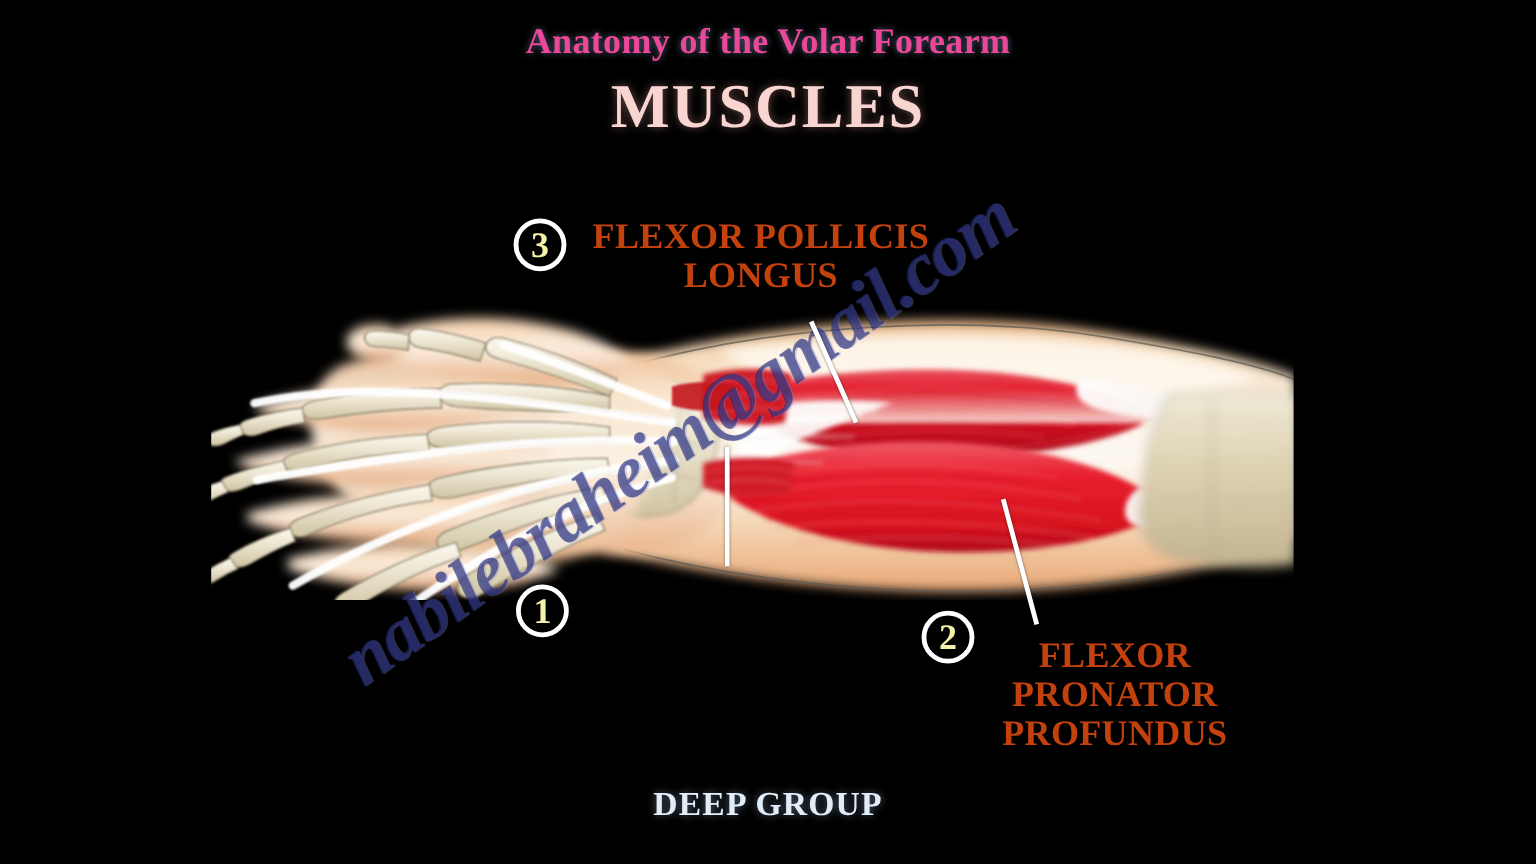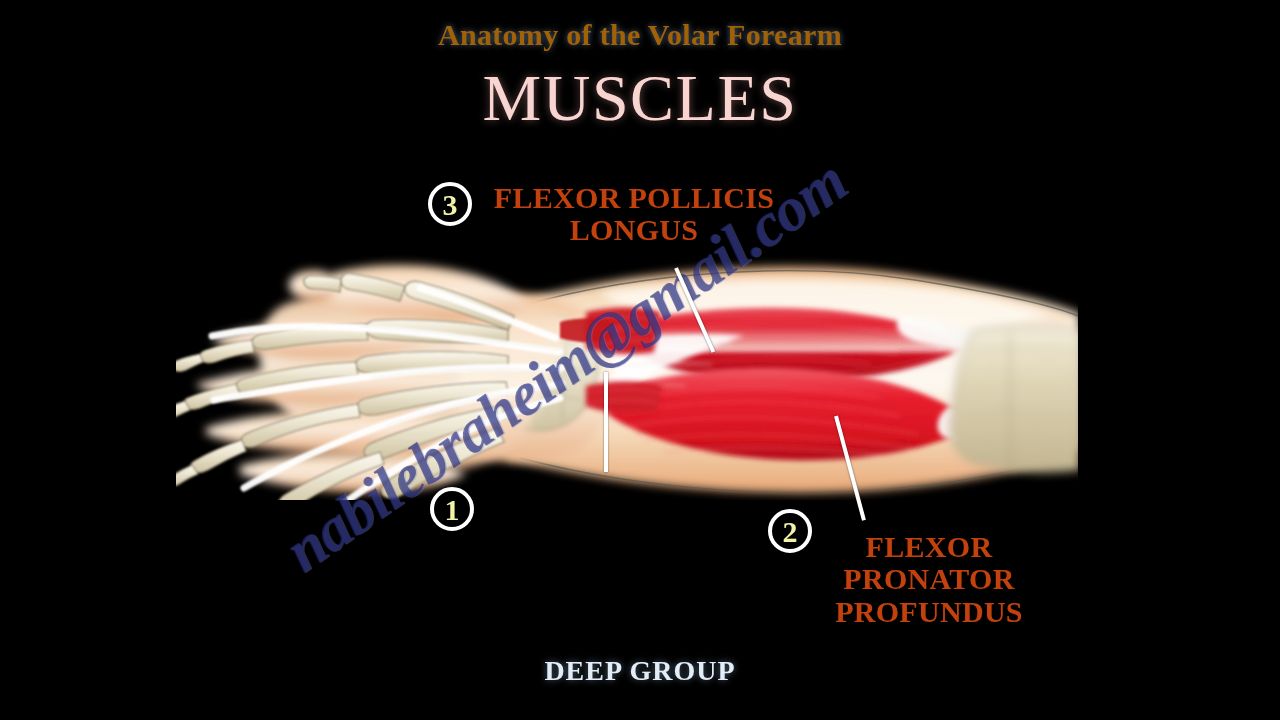--- a/index.html
+++ b/index.html
@@ -18,31 +18,31 @@
 
   
   #title-main {
     position: absolute;
     left: 0; top: 18px;
     width: 1280px;
     text-align: center;
     font-size: 30px;
     font-weight: bold;
     letter-spacing: 0.3px;
-    color: #a16207;
+    color: #ec4899;
     text-shadow: 0 0 6px rgba(150,180,220,.55), 0 1px 1px #000;
     z-index: 40;
   }
   #title-sub {
     position: absolute;
     left: 0; top: 60px;
     width: 1280px;
     text-align: center;
-    font-size: 66px;
-    font-weight: normal;
+    font-size: 52px;
+    font-weight: bold;
     letter-spacing: 1.5px;
     color: #f9d5d2;
     text-shadow: 0 0 8px rgba(240,170,165,.45), 0 2px 2px #000;
     z-index: 40;
   }
   #footer-caption {
     position: absolute;
     left: 0; top: 655px;
     width: 1280px;
     text-align: center;

